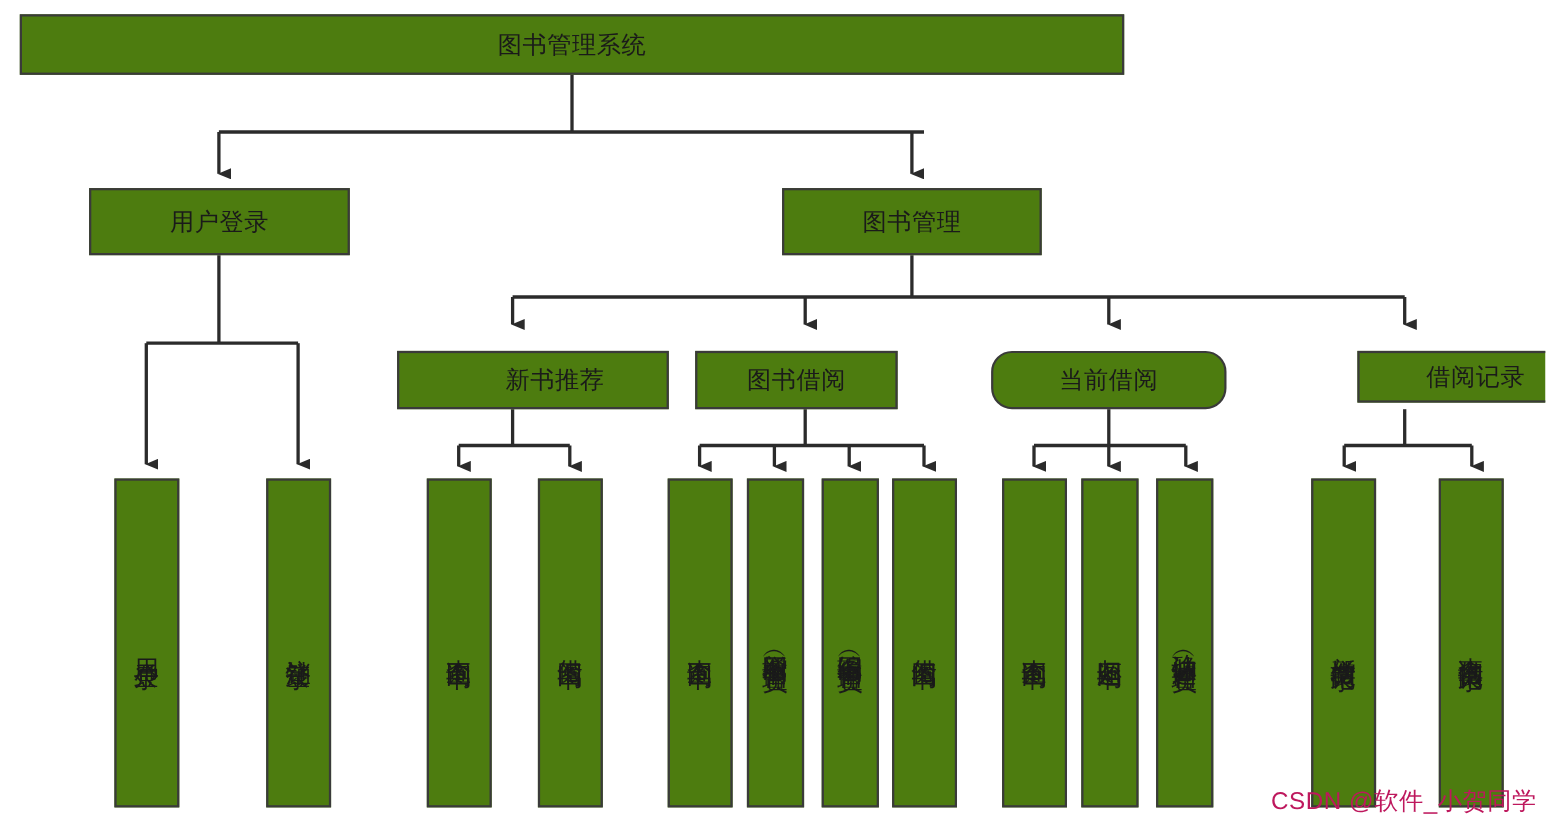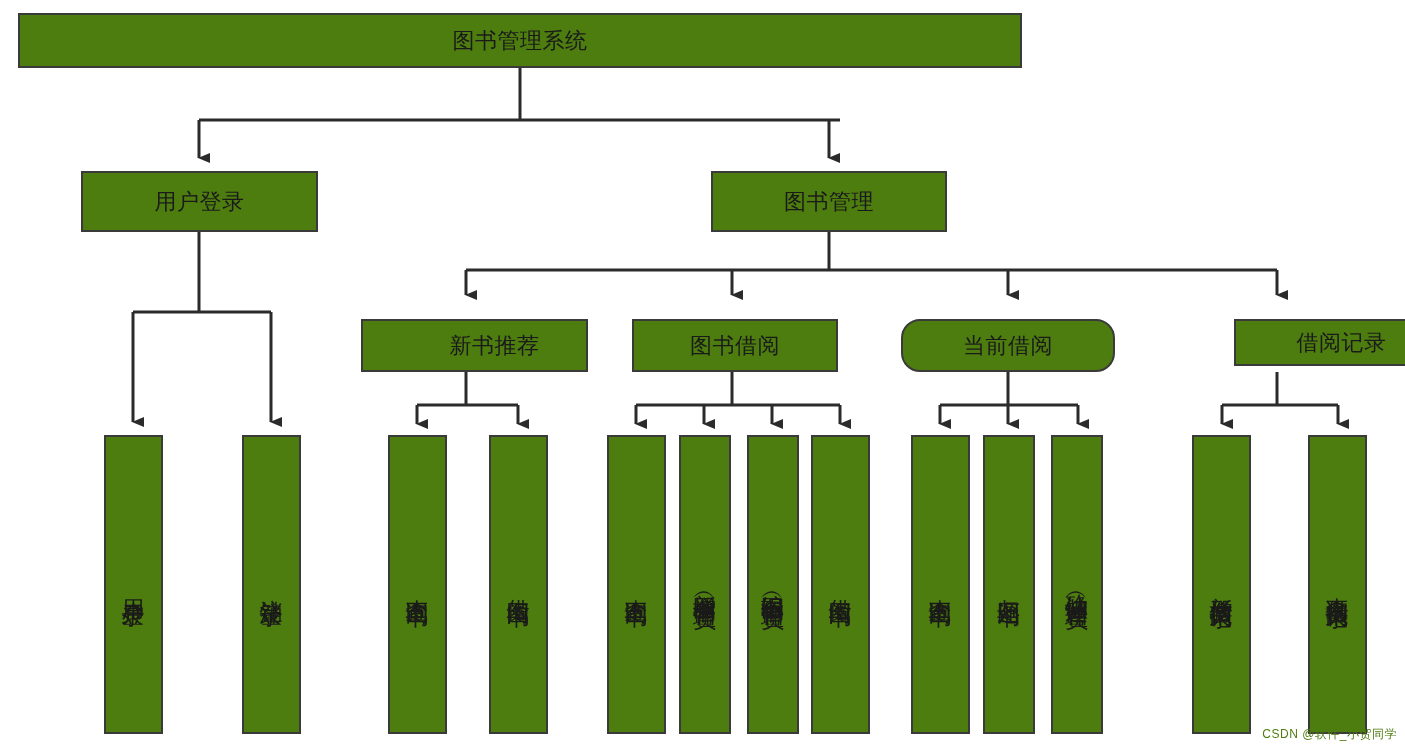--- a/index.html
+++ b/index.html
@@ -56,22 +56,22 @@
     text-orientation: upright;
     font-size: 23px;
     line-height: 1.05;
     letter-spacing: 2px;
     white-space: nowrap;
   }
   #watermark {
     position: absolute;
     right: 8px;
     bottom: 4px;
-    font-size: 12px;
-    color: #4d7c0f;
+    font-size: 22px;
+    color: #be185d;
     white-space: nowrap;
     letter-spacing: 0.5px;
   }
 </style>
 </head>
 <body>
 
 <div id="stage">
 
   <svg id="wires" viewBox="0 0 1405 747" xmlns="http://www.w3.org/2000/svg">
@@ -129,25 +129,25 @@
   </div>
 
   <div class="node h-node" style="left:81px; top:171px; width:237px; height:61px;">
     <span class="lbl">用户登录</span>
   </div>
 
   <div class="node h-node" style="left:711px; top:171px; width:236px; height:61px;">
     <span class="lbl">图书管理</span>
   </div>
 
-  <div class="node h-node" style="left:361px; top:319px; width:227px; height:53px;padding-left:40px;">
+  <div class="node h-node" style="left:361px; top:319px; width:247px; height:53px;padding-left:40px;">
     <span class="lbl">新书推荐</span>
   </div>
 
-  <div class="node h-node" style="left:632px; top:319px; width:206px; height:53px;">
+  <div class="node h-node" style="left:632px; top:319px; width:184px; height:53px;">
     <span class="lbl">图书借阅</span>
   </div>
 
   <div class="node h-node" style="left:901px; top:319px; width:214px; height:53px;border-radius:19px;">
     <span class="lbl">当前借阅</span>
   </div>
 
   <div class="node h-node" style="left:1234px; top:319px; width:215px; height:47px;">
     <span class="lbl">借阅记录</span>
   </div>

